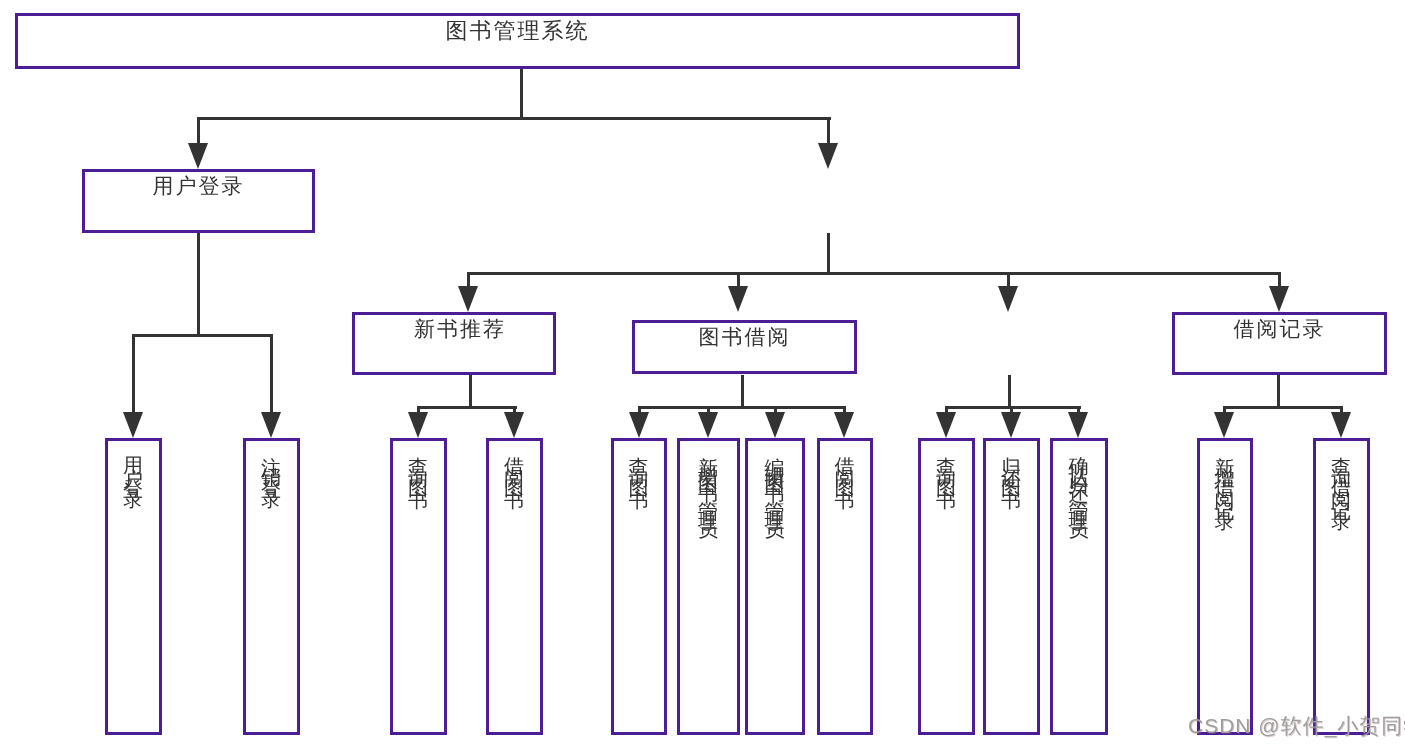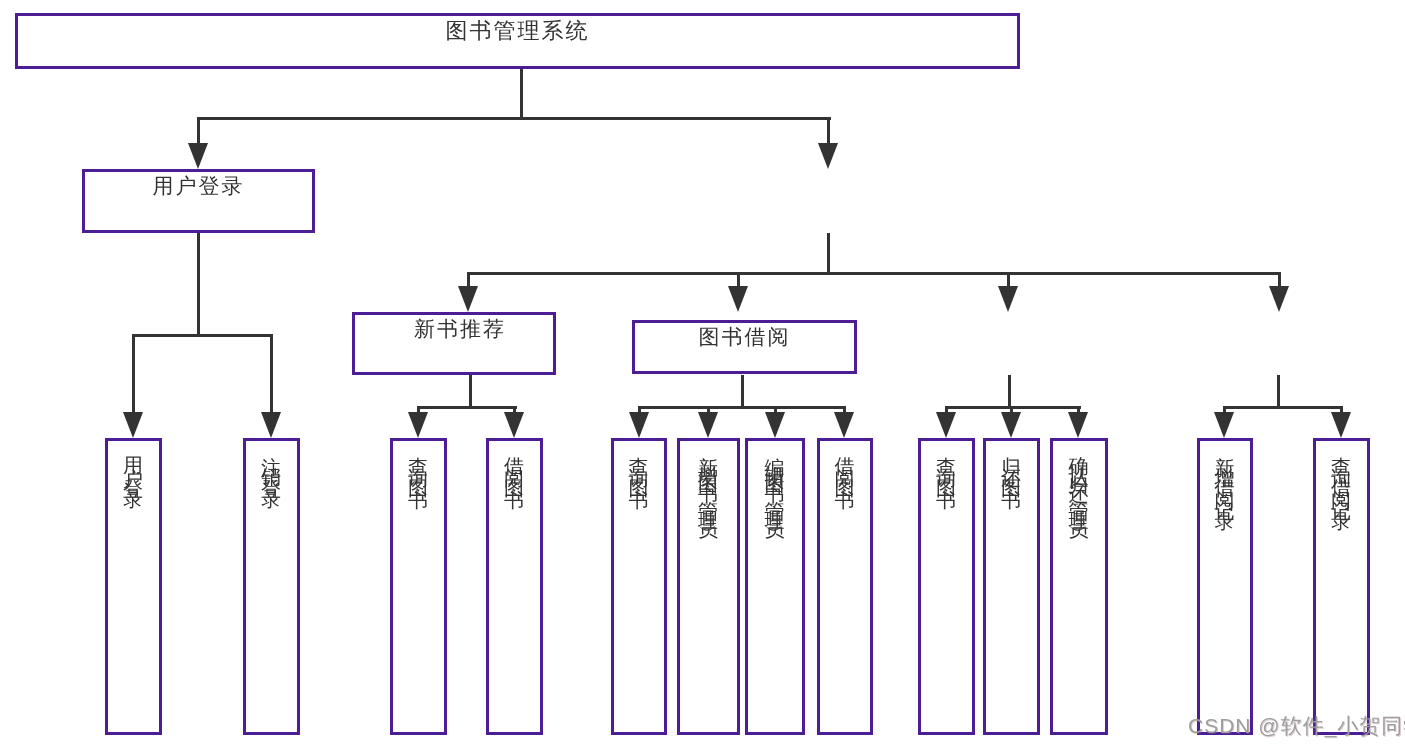--- a/index.html
+++ b/index.html
@@ -33,20 +33,23 @@
 
   <div class="box" style="left:82px;top:169px;width:233px;height:64px;">
     <span class="lbl">用户登录</span>
   </div>
 
   <div class="box" style="left:352px;top:312px;width:204px;height:63px;padding-left:12px;">
     <span class="lbl">新书推荐</span>
   </div>
   <div class="box" style="left:632px;top:312px;width:225px;height:54px;margin-top:8px;">
     <span class="lbl">图书借阅</span>
+  </div>
+  <div class="box" style="left:1172px;top:312px;width:215px;height:63px;">
+    <span class="lbl">借阅记录</span>
   </div>
 
   <div class="box leaf" style="left:105px;">
     <span class="lbl">用户登录</span>
   </div>
   <div class="box leaf" style="left:243px;">
     <span class="lbl">注销登录</span>
   </div>
 
   <div class="box leaf" style="left:390px;">

